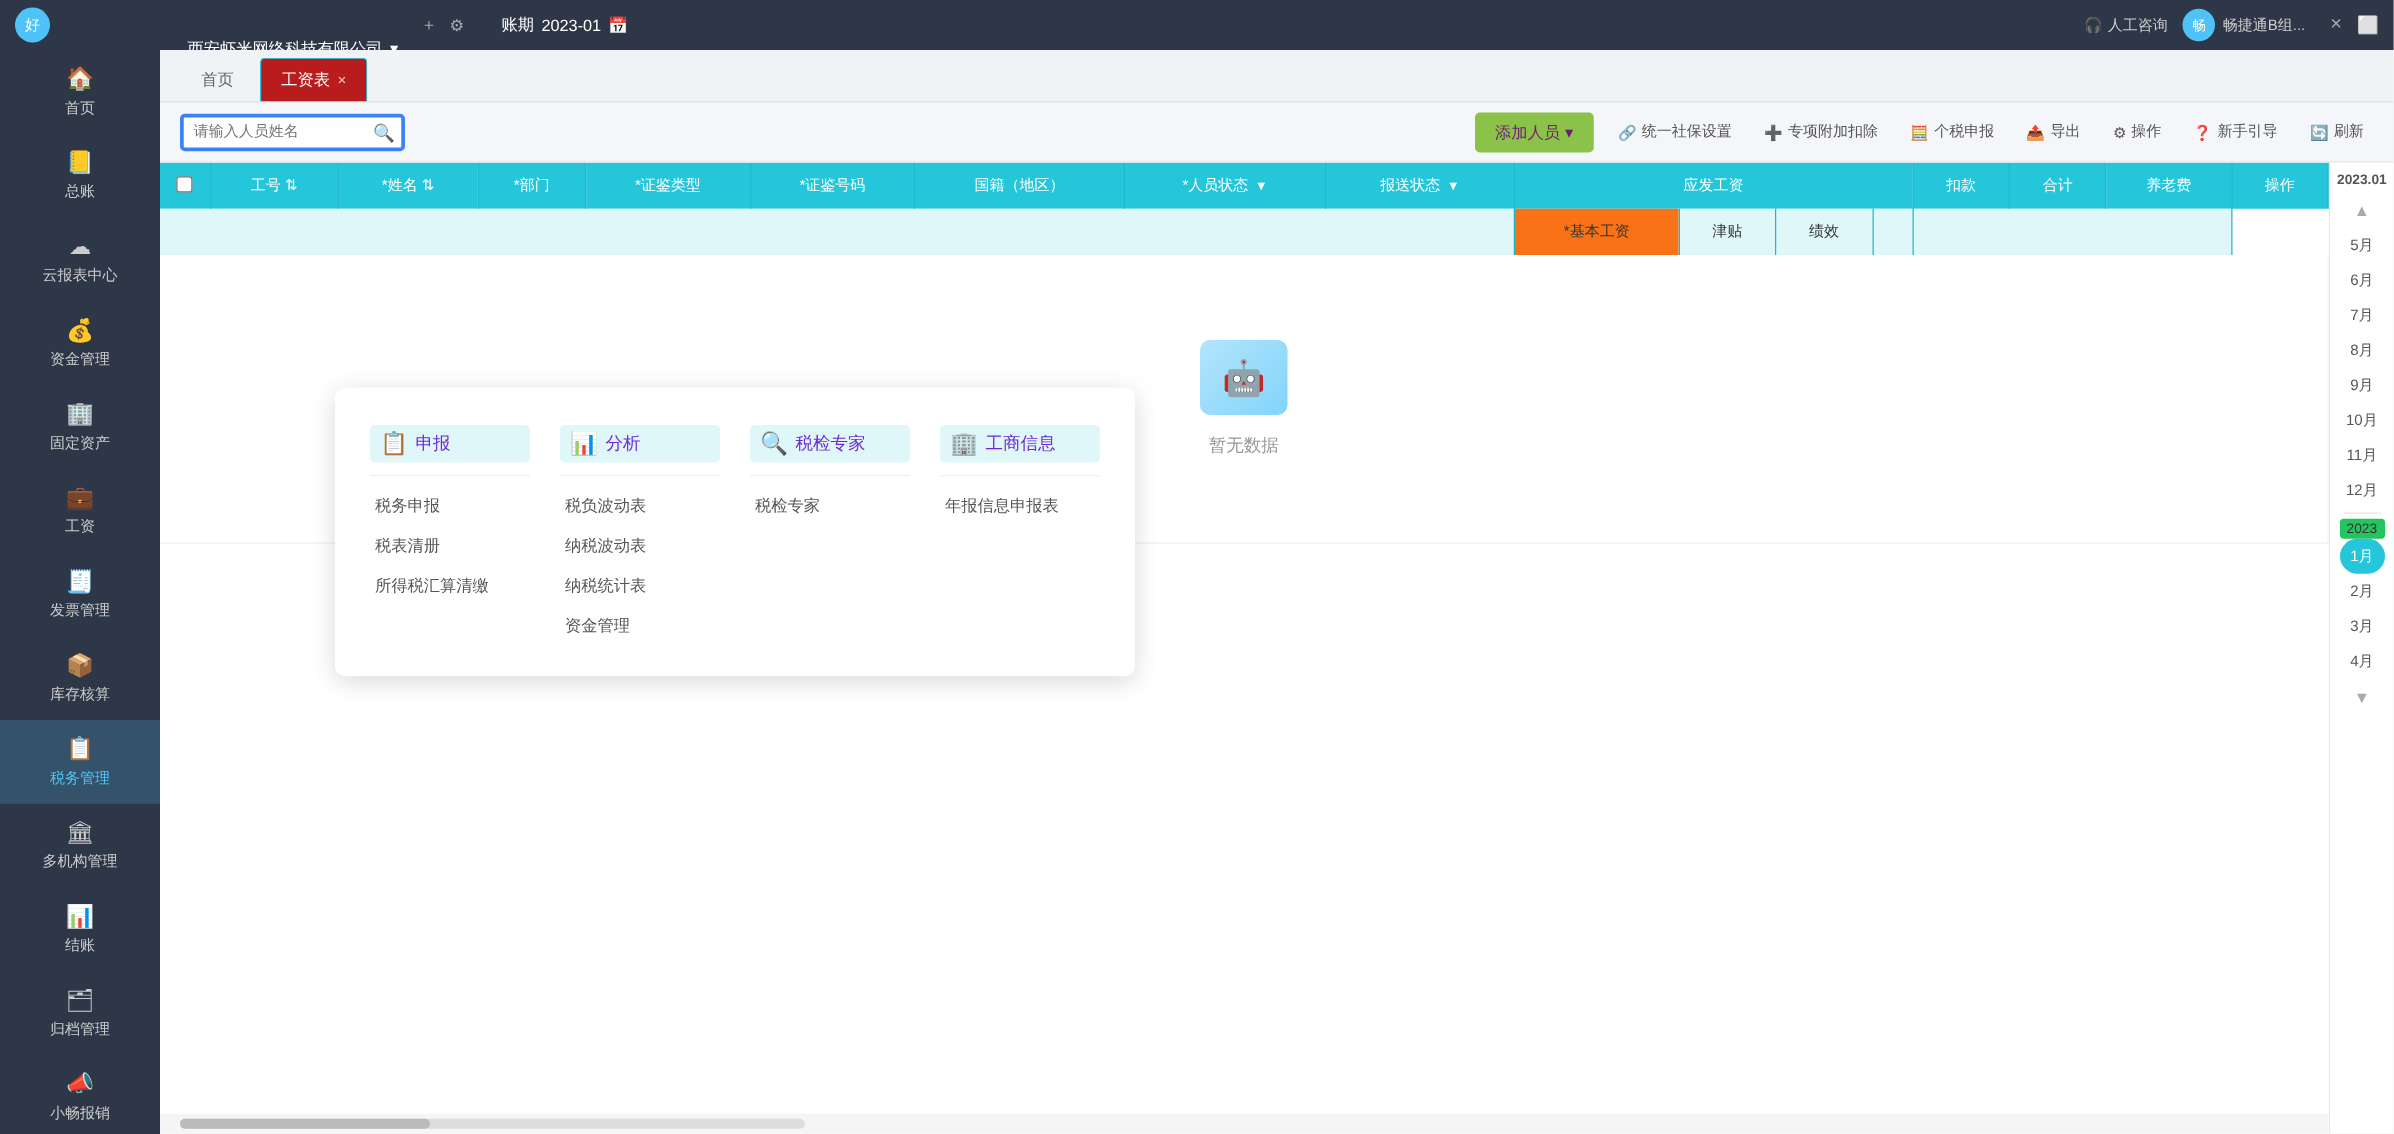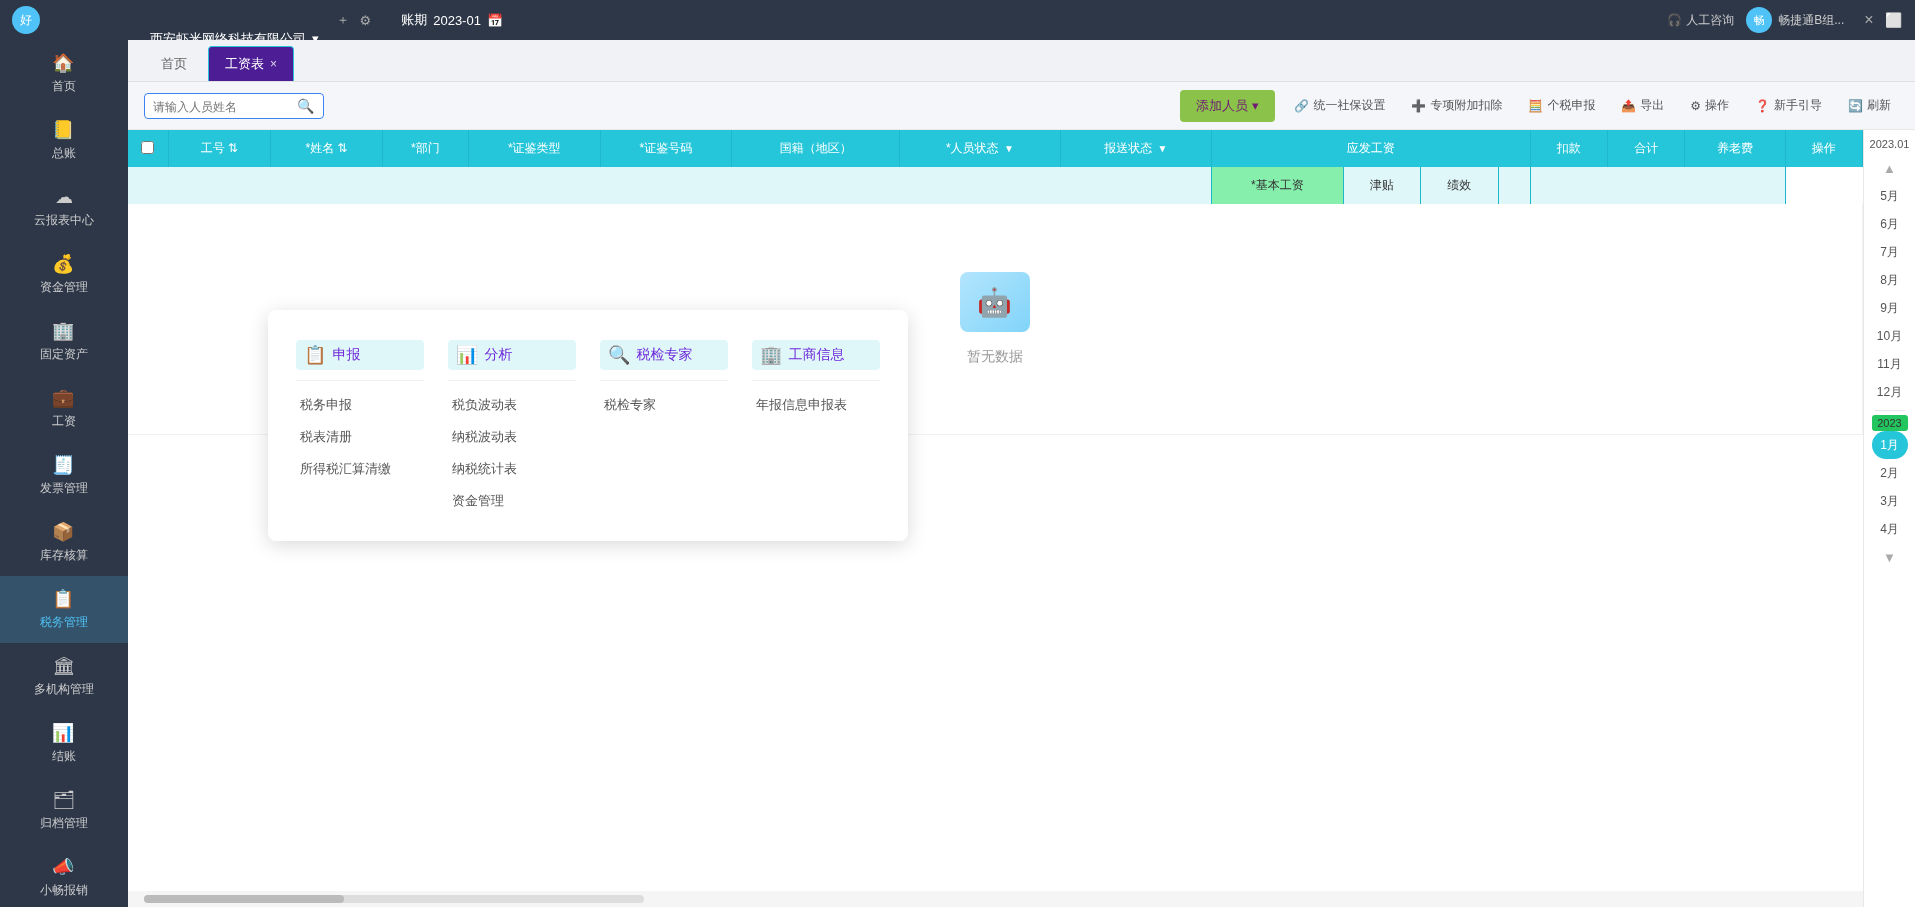--- a/index.html
+++ b/index.html
@@ -25,26 +25,26 @@
     .sidebar { width: 128px; background: #2d3748; display: flex; flex-direction: column; flex-shrink: 0; overflow-y: auto; }
     .sidebar-item { display: flex; flex-direction: column; align-items: center; padding: 12px 8px; cursor: pointer; color: #ccc; font-size: 12px; gap: 4px; transition: background 0.2s; }
     .sidebar-item.active { background: rgba(79, 195, 247, 0.2); color: #4fc3f7; }
     .sidebar-item.active .sidebar-icon { color: #4fc3f7; }
     .sidebar-icon { font-size: 18px; }
     .sidebar-label { font-size: 12px; }
 
     
     .tab-bar { height: 42px; background: #f0f2f5; display: flex; align-items: flex-end; padding: 0 16px; border-bottom: 1px solid #e0e0e0; flex-shrink: 0; gap: 4px; }
     .tab-item { padding: 8px 16px; font-size: 13px; cursor: pointer; color: #666; border-radius: 4px 4px 0 0; border: 1px solid transparent; border-bottom: none; display: flex; align-items: center; gap: 6px; }
-    .tab-item.active { background: #4c1d95; color: white; border-color: #26c6da; }
+    .tab-item.active { background: #b91c1c; color: white; border-color: #26c6da; }
     .tab-close { font-size: 12px; cursor: pointer; opacity: 0.8; }
 
     
     .toolbar { height: 48px; background: #f5f6fa; display: flex; align-items: center; padding: 0 16px; gap: 12px; border-bottom: 1px solid #e8e8e8; flex-shrink: 0; }
-    .search-box { display: flex; align-items: flex-end; border: 1px solid #3b82f6; border-radius: 4px; padding: 4px 8px; background: white; gap: 4px; width: 180px; }
+    .search-box { display: flex; align-items: flex-start; border: 3px solid #3b82f6; border-radius: 4px; padding: 4px 8px; background: white; gap: 4px; width: 180px; }
     .search-box input { border: none; outline: none; font-size: 12px; color: #999; width: 140px; background: transparent; }
     .search-icon { color: #aaa; font-size: 14px; cursor: pointer; }
     .btn-add { background: #8bc34a; color: #701a75; border: none; border-radius: 4px; padding: 7px 16px; font-size: 13px; cursor: pointer; display: flex; align-items: center; gap: 4px; margin-left: auto; }
     .toolbar-actions { display: flex; align-items: center; gap: 10px; }
     .toolbar-action-btn { color: #555; font-size: 12px; display: flex; align-items: center; gap: 4px; cursor: pointer; padding: 5px 8px; border-radius: 4px; }
 
     
     .table-container { flex: 1; overflow: auto; background: white; position: relative; }
     .data-table { width: 100%; border-collapse: collapse; min-width: 1200px; }
     .data-table th { background: #26c6da; color: white; padding: 10px 8px; text-align: center; font-weight: normal; font-size: 12px; border-right: 1px solid #1eb8cc; white-space: nowrap; }
@@ -237,21 +237,21 @@
               <th>*人员状态 <span class="filter-icon">▼</span></th>
               <th>报送状态 <span class="filter-icon">▼</span></th>
               <th colspan="5" style="background:#26c6da;color:white;">应发工资</th>
               <th>扣款</th>
               <th>合计</th>
               <th>养老费</th>
               <th>操作</th>
             </tr>
             <tr>
               <th class="sub-header" style="background:#e0f7fa;color:#333;" colspan="9"></th>
-              <th class="sub-header" style="background:#86efac;color:#333;margin-top:36px;">*基本工资</th>
+              <th class="sub-header" style="background:#f97316;color:#333;margin-top:36px;">*基本工资</th>
               <th class="sub-header" style="background:#e0f7fa;color:#333;">津贴</th>
               <th class="sub-header" style="background:#e0f7fa;color:#333;">绩效</th>
               <th class="sub-header" style="background:#e0f7fa;color:#333;" colspan="2"></th>
               <th class="sub-header" style="background:#e0f7fa;color:#333;" colspan="3"></th>
             </tr>
           </thead>
           <tbody>
             <tr>
               <td colspan="18">
                 <div class="empty-state">
@@ -310,21 +310,21 @@
           </div>
 
         <div style="position:absolute;bottom:0;left:0;right:0;height:16px;background:#f5f5f5;display:flex;align-items:center;padding:0 16px;">
           <div style="width:500px;height:8px;background:#ddd;border-radius:4px;">
             <div style="width:200px;height:8px;background:#bbb;border-radius:4px;"></div>
           </div>
         </div>
       </div>
 
       <div class="right-panel" id="right-panel">
-          <div style="font-size: 11px; color: rgb(85, 85, 85); padding: 4px; text-align: left;">2023.01</div>
+          <div style="font-size: 11px; color: rgb(85, 85, 85); padding: 4px; text-align: left; font-weight: bold;">2023.01</div>
           <div class="right-panel-nav">
             <span>▲</span>
           </div>
           <div class="right-panel-month">5月</div>
           <div class="right-panel-month">6月</div>
           <div class="right-panel-month">7月</div>
           <div class="right-panel-month">8月</div>
           <div class="right-panel-month">9月</div>
           <div class="right-panel-month">10月</div>
           <div class="right-panel-month">11月</div>

